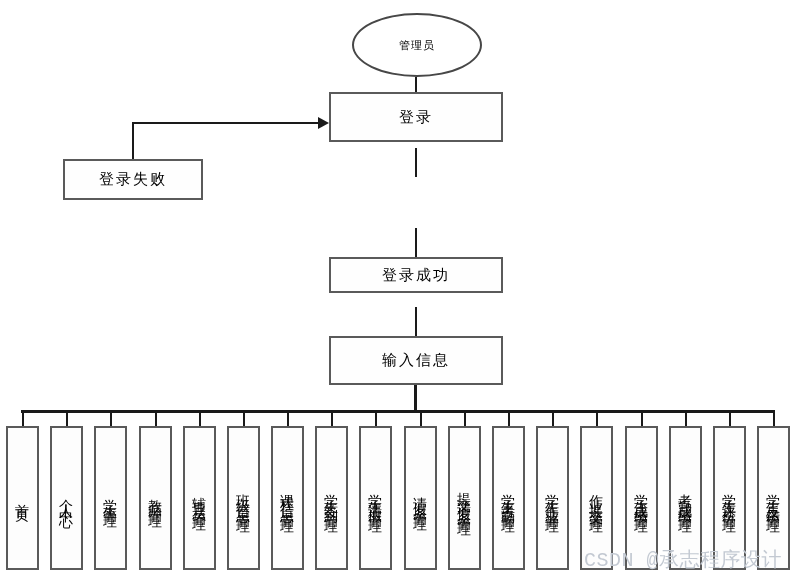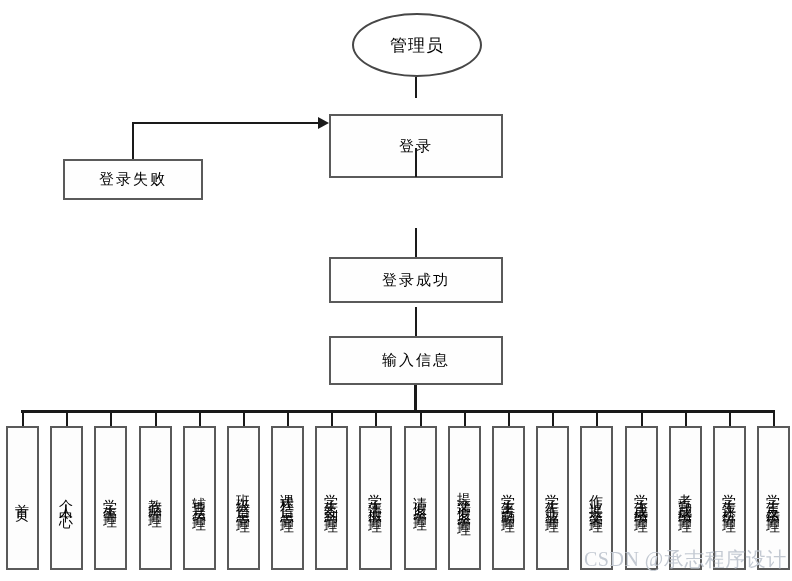--- a/index.html
+++ b/index.html
@@ -19,21 +19,21 @@
     display:flex;align-items:center;justify-content:center;
     font-size:15px;letter-spacing:2px;
   }
   .ellipse{
     position:absolute;
     box-sizing:border-box;
     border:2px solid #474747;
     border-radius:50%;
     background:#fff;
     display:flex;align-items:center;justify-content:center;
-    font-size:17px;letter-spacing:1px;
+    font-size:11px;letter-spacing:1px;
   }
   .vline,.hline{position:absolute;background:#1a1a1a;}
   .arrowhead{
     position:absolute;
     width:0;height:0;
     border-top:6px solid transparent;
     border-bottom:6px solid transparent;
     border-left:11px solid #1a1a1a;
   }
   .module-box{
@@ -50,57 +50,57 @@
     line-height:1;
   }
   .module-stub{
     position:absolute;
     top:413px;height:13px;width:2px;
     background:#1a1a1a;
   }
   .watermark{
     position:absolute;
     left:584px;top:546px;
-    font-family:Liberation Serif, serif;
+    font-family:Liberation Mono, monospace;
     font-size:20px;
     color:#c3c9d2;
     white-space:nowrap;
     z-index:5;
     letter-spacing:0.5px;
   }
 </style>
 </head>
 <body>
 
 <div class="canvas">
 
   <div class="ellipse" style="left:352px;top:13px;width:130px;height:64px;">
     <span>管理员</span>
   </div>
 
   <div class="vline" style="left:415px;top:77px;width:2px;height:21px;"></div>
 
-  <div class="node" style="left:329px;top:114px;width:174px;height:64px;">
+  <div class="node" style="left:329px;top:92px;width:174px;height:50px;">
     <span>登录</span>
   </div>
 
   <div class="node" style="left:63px;top:159px;width:140px;height:41px;">
     <span>登录失败</span>
   </div>
 
   <div class="vline" style="left:132px;top:123px;width:2px;height:36px;"></div>
   <div class="hline" style="left:132px;top:122px;width:186px;height:2px;"></div>
   <div class="arrowhead" style="left:318px;top:117px;"></div>
 
   <div class="vline" style="left:415px;top:148px;width:2px;height:29px;"></div>
 
 
   <div class="vline" style="left:415px;top:228px;width:2px;height:29px;"></div>
 
-  <div class="node" style="left:329px;top:257px;width:174px;height:46px;">
+  <div class="node" style="left:329px;top:257px;width:174px;height:36px;">
     <span>登录成功</span>
   </div>
 
   <div class="vline" style="left:415px;top:307px;width:2px;height:29px;"></div>
 
   <div class="node" style="left:329px;top:336px;width:174px;height:49px;">
     <span>输入信息</span>
   </div>
 
   <div class="vline" style="left:414px;top:385px;width:3px;height:26px;"></div>

